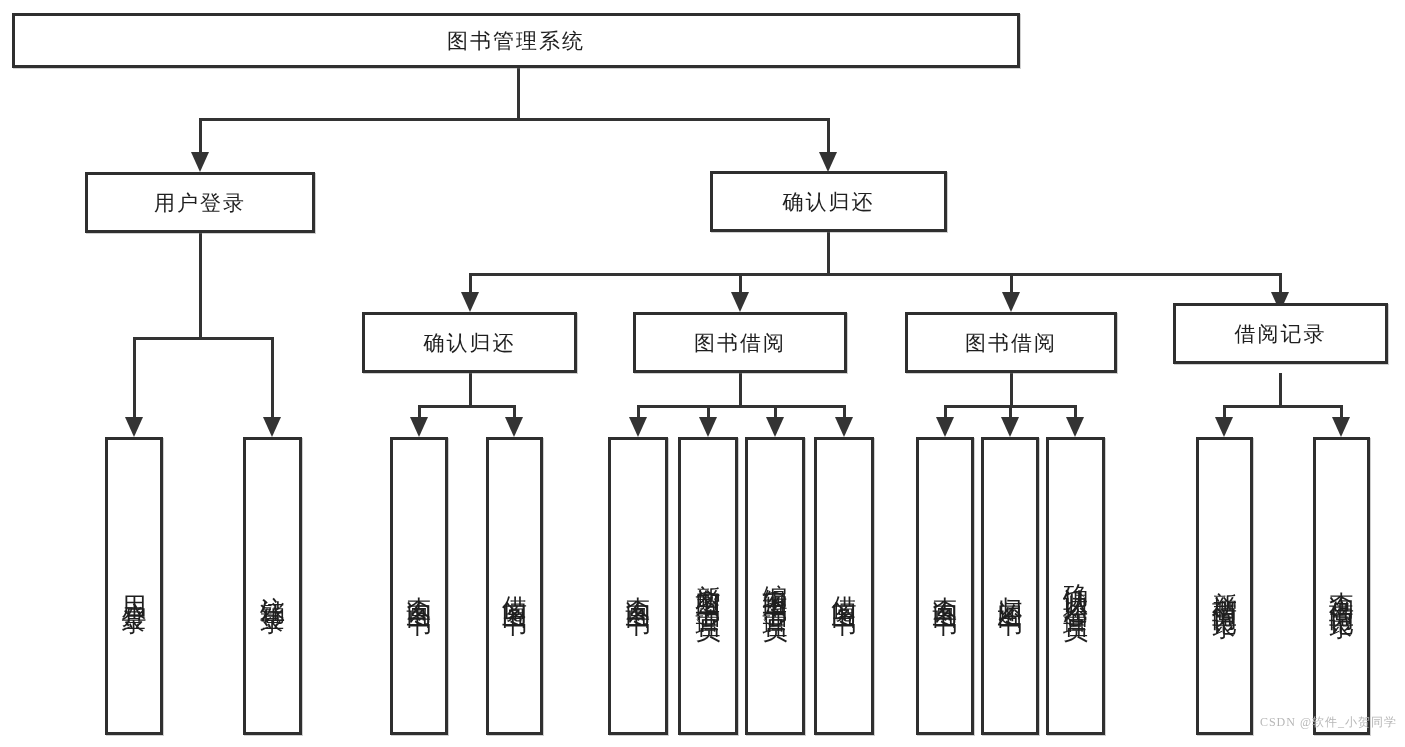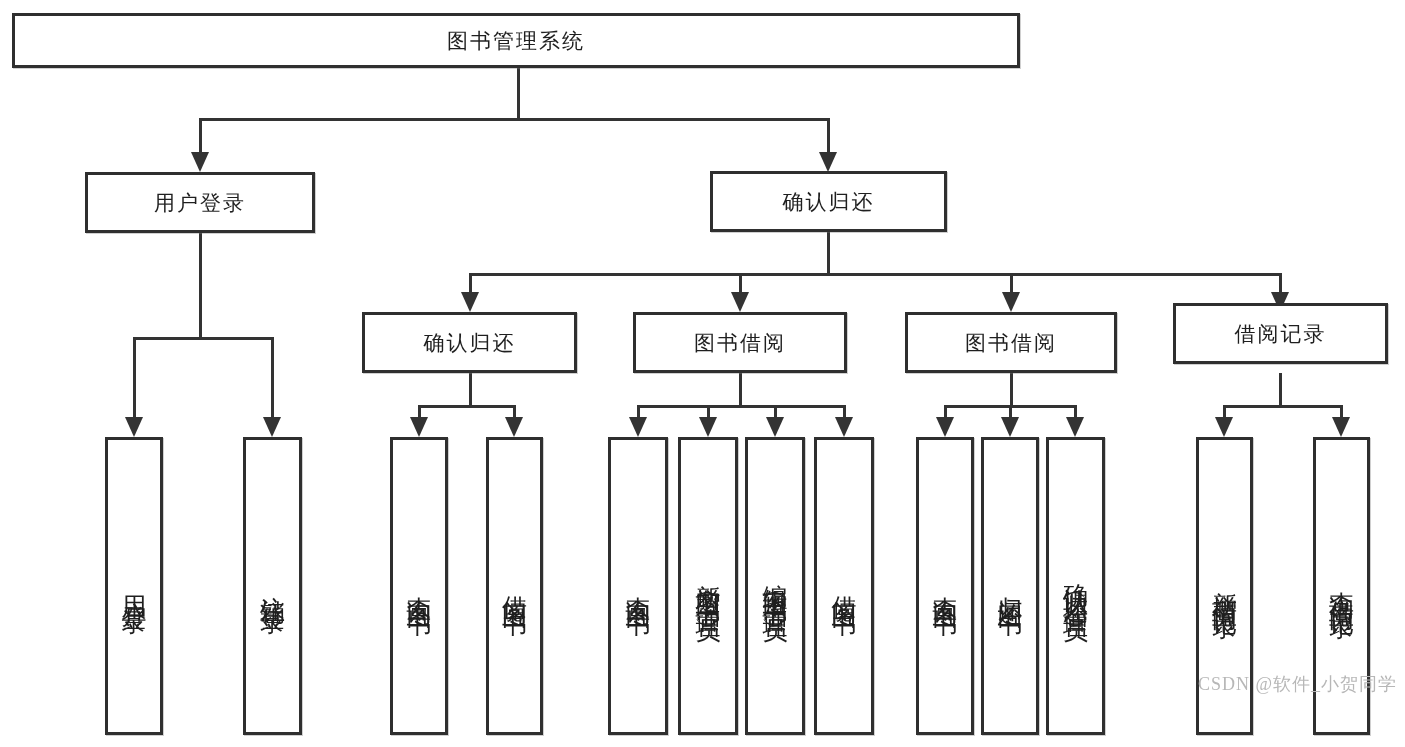--- a/index.html
+++ b/index.html
@@ -49,22 +49,22 @@
     width: 0;
     height: 0;
     border-left: 9px solid transparent;
     border-right: 9px solid transparent;
     border-top: 20px solid var(--line, #333333);
     z-index: 1;
   }
   .watermark {
     position: absolute;
     right: 8px;
-    top: 672px;
-    font-size: 18px;
+    top: 714px;
+    font-size: 12px;
     letter-spacing: 1px;
     color: var(--wm, #b7b7b7);
     z-index: 5;
     white-space: nowrap;
   }
 </style>
 </head>
 <body>
 
 <div class="canvas" id="canvas">

